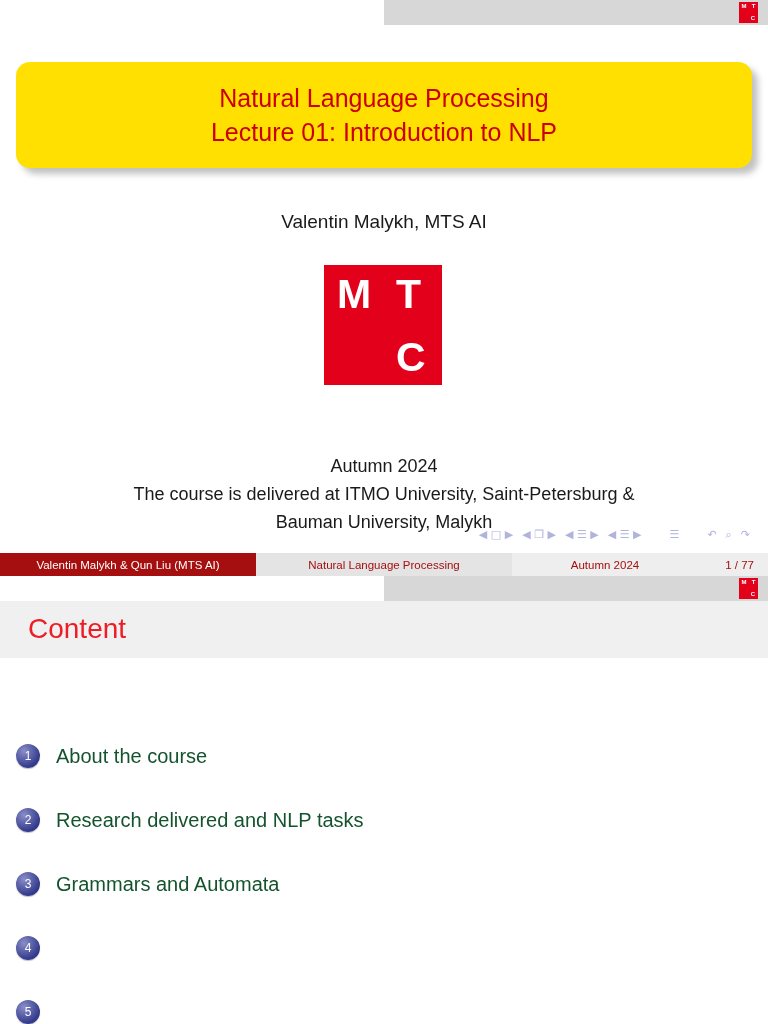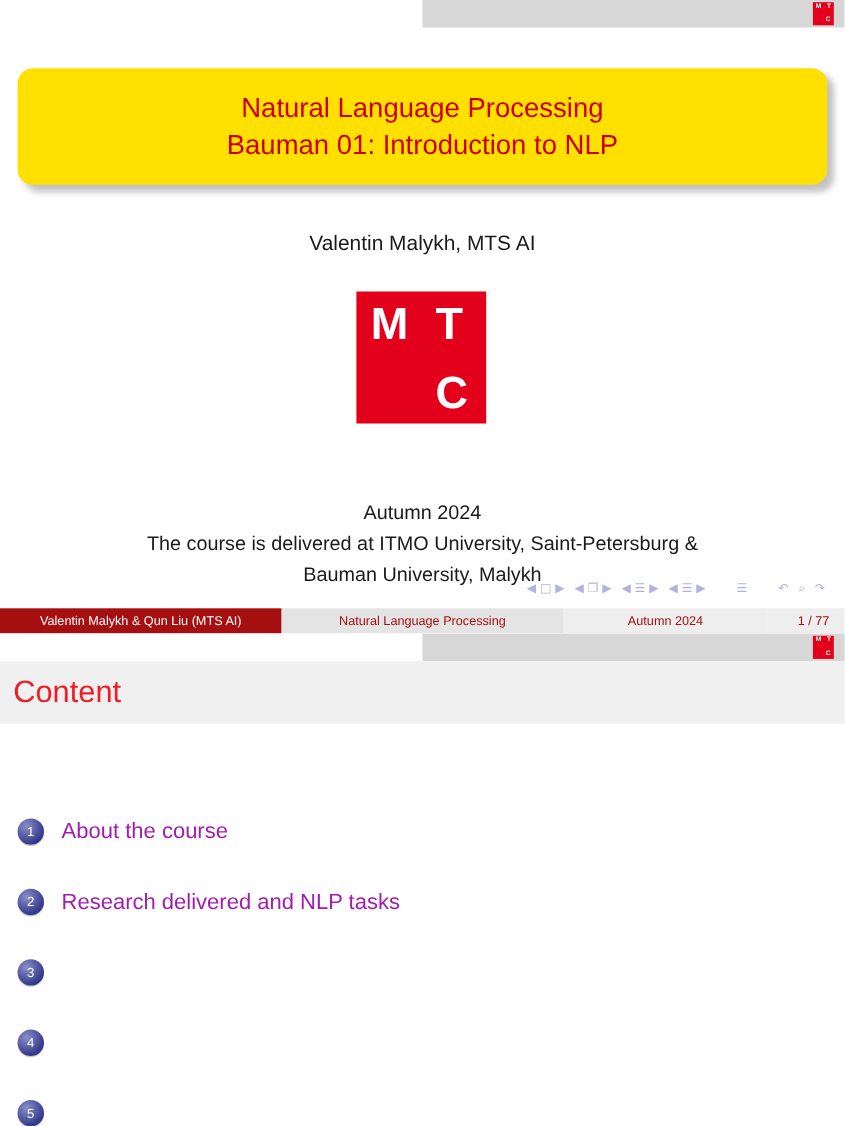--- a/index.html
+++ b/index.html
@@ -236,21 +236,21 @@
   .frametitle-bar {
     position: absolute;
     left: 0;
     top: 25px;
     width: 768px;
     height: 57px;
     background: #f0f0f0;
   }
   .frametitle {
     position: absolute;
-    left: 12px;
+    left: 28px;
     top: 36px;
     color: #ee1c25;
     font-size: 28px;
     line-height: 34px;
   }
 
   .toc {
     position: absolute;
     left: 0;
     top: 148px;
@@ -271,21 +271,21 @@
     font-size: 12px;
     display: flex;
     align-items: center;
     justify-content: center;
     flex: none;
     box-shadow: 0 1px 1px rgba(0,0,0,0.25);
   }
   .toc-label {
     margin-left: 16px;
     font-size: 20px;
-    color: #a21caf;
+    color: #14532d;
   }
 </style>
 </head>
 <body>
 
 <div class="page" id="slide1">
 
   <div class="head-band"></div>
 
   <div class="mts-mini">
@@ -294,21 +294,21 @@
       <span>T</span>
     </div>
     <div class="mm-row2">
       <span>C</span>
     </div>
   </div>
 
   <div class="title-shadow-wrap">
     <div class="title-box">
       <div class="title-line">Natural Language Processing</div>
-      <div class="title-line">Bauman 01: Introduction to NLP</div>
+      <div class="title-line">Lecture 01: Introduction to NLP</div>
     </div>
   </div>
 
   <div class="author-line">Valentin Malykh, MTS AI</div>
 
   <div class="mts-big">
     <span class="mb-m">M</span>
     <span class="mb-t">T</span>
     <span class="mb-c">C</span>
   </div>
@@ -365,20 +365,21 @@
       <span class="toc-label">About the course</span>
     </div>
 
     <div class="toc-item">
       <span class="toc-num">2</span>
       <span class="toc-label">Research delivered and NLP tasks</span>
     </div>
 
     <div class="toc-item">
       <span class="toc-num">3</span>
+      <span class="toc-label">Grammars and Automata</span>
     </div>
 
     <div class="toc-item">
       <span class="toc-num">4</span>
     </div>
 
     <div class="toc-item">
       <span class="toc-num">5</span>
     </div>
 

